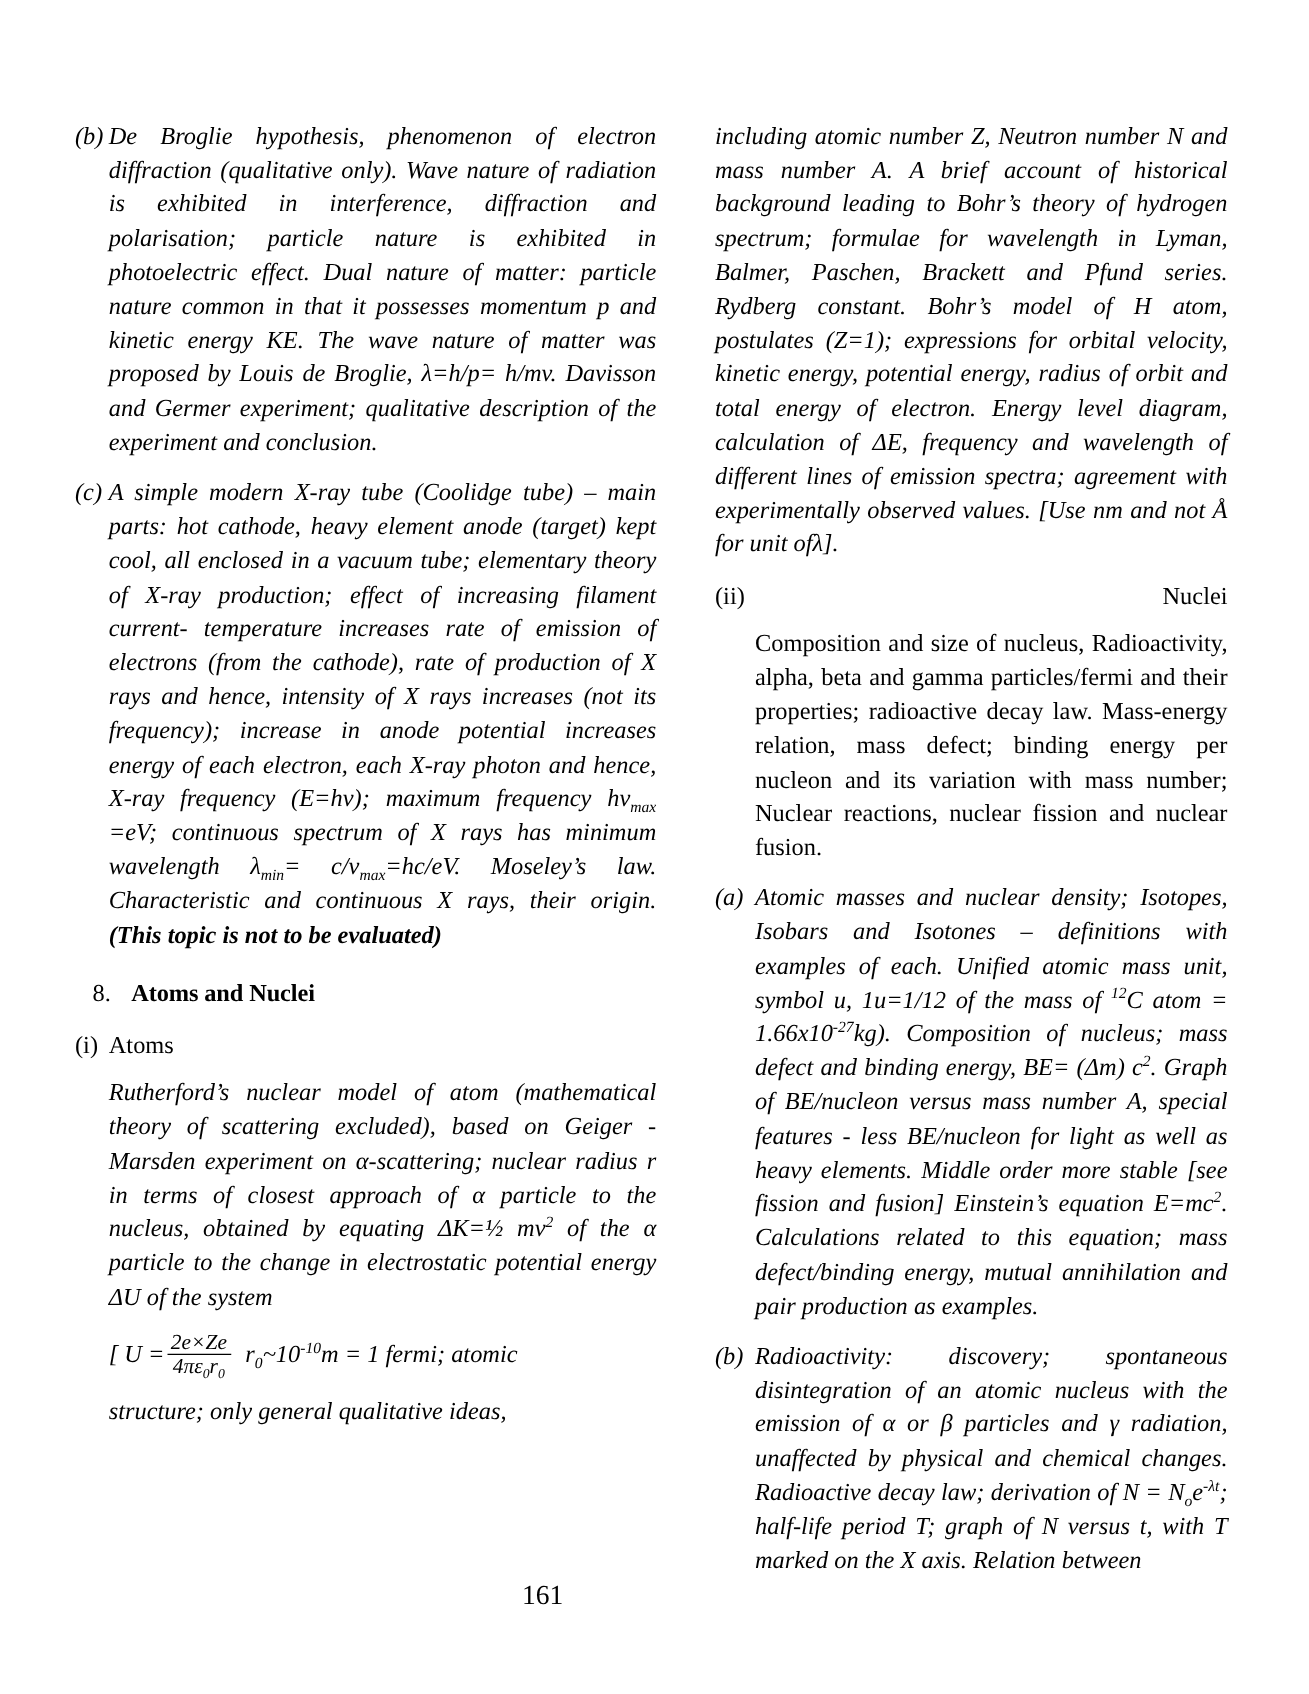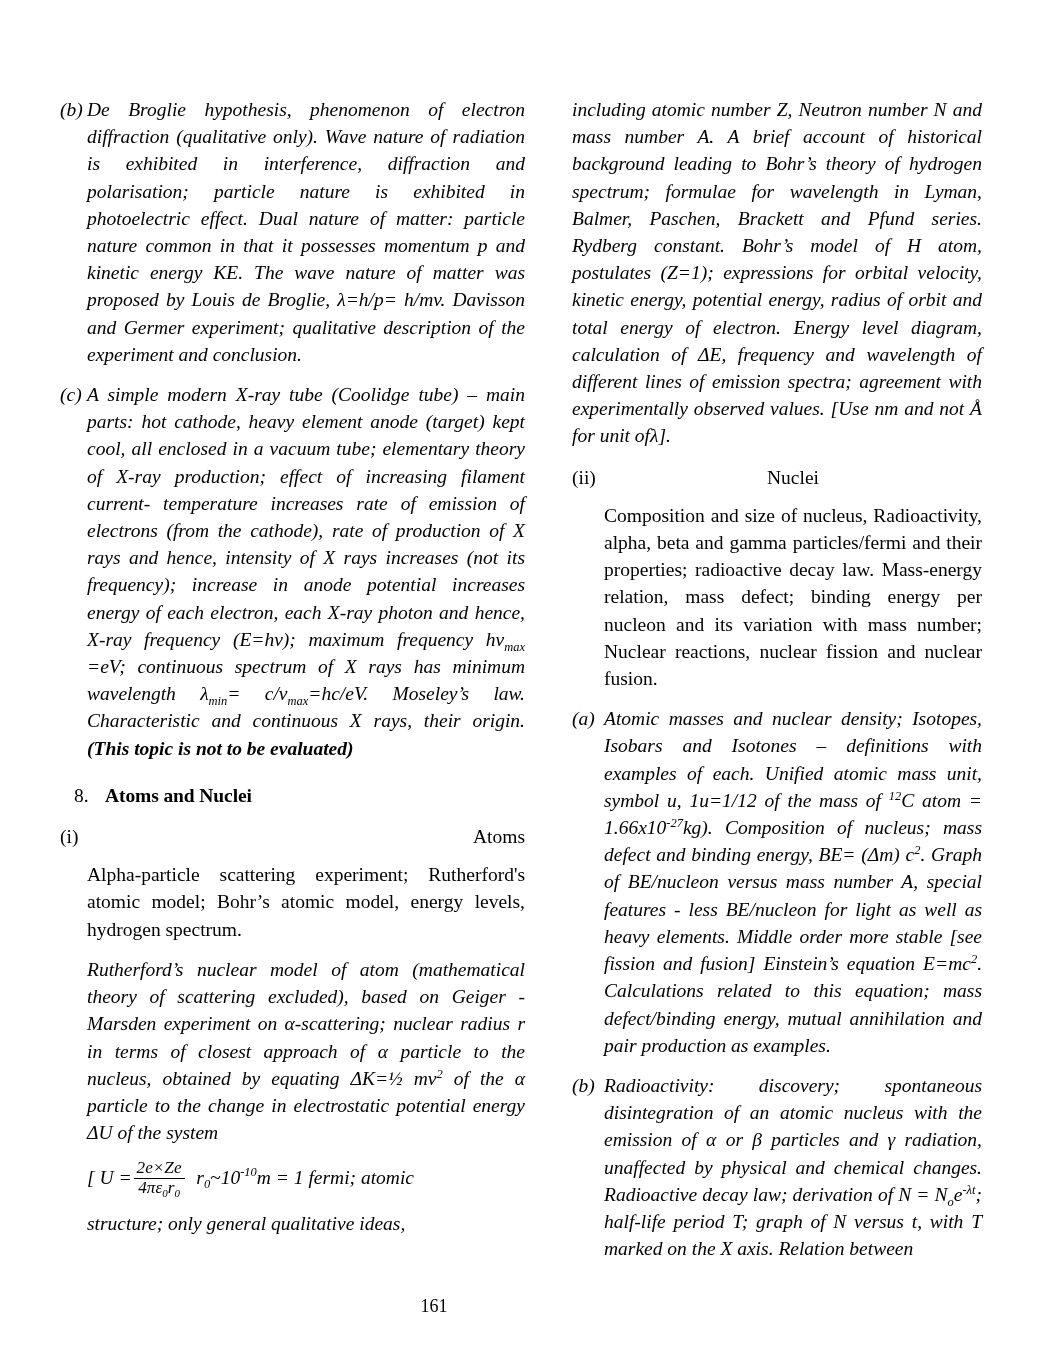--- a/index.html
+++ b/index.html
@@ -109,24 +109,24 @@
   }
   .frac .nu { display: block; padding: 0 3px; }
   .frac .de { display: block; padding: 0 3px; border-top: 1.2px solid #000; font-style: italic; }
 
   .nowrap { white-space: nowrap; }
 
   
   .folio {
     position: absolute;
     left: 0;
-    top: 1296px;
+    top: 1263px;
     width: 868px;
     text-align: center;
-    font-size: 18px;
+    font-size: 22px;
     font-style: normal;
   }
 </style>
 </head>
 <body>
 
 <div class="page">
 
   <div class="col col-left">
 
@@ -143,38 +143,37 @@
     <div class="heading-block">
       <div class="heading-row">
         <span class="num">8.</span>
         <span class="htitle">Atoms and Nuclei</span>
       </div>
     </div>
 
     <div class="item roman txt up" style="margin-bottom:0;">
       <span class="marker">(i)</span>
       <span class="body">
-        <div class="p tight" style="text-align:right;">Atoms</div>
-        <div class="p">Alpha-particle scattering experiment; Rutherford's atomic model; Bohr’s atomic model, energy levels, hydrogen spectrum.</div>
+        <div class="p tight" style="text-align:left;">Atoms</div>
         <div class="p it"><span>Rutherford’s nuclear model of atom (mathematical theory of scattering excluded), based on Geiger - Marsden experiment on α-scattering; nuclear radius r in terms of closest approach of α particle to the nucleus, obtained by equating ΔK=½ mv</span><sup>2</sup><span> of the α particle to the change in electrostatic potential energy ΔU of the system</span></div>
         <div class="p it"><span class="nowrap">[ U =</span><span class="frac"><span class="nu">2e×Ze</span><span class="de"><span>4πε</span><sub>0</sub><span>r</span><sub>0</sub></span></span>&nbsp;&nbsp;<span>r</span><sub>0</sub><span>~10</span><sup>-10</sup><span>m  =  1 fermi; atomic</span></div>
         <div class="p last it">structure; only general qualitative ideas,</div>
       </span>
     </div>
 
   </div>
 
   <div class="col col-right">
 
     <div class="p txt it" style="margin-bottom:14px;">including atomic number Z, Neutron number N and mass number A. A brief account of historical background leading to Bohr’s theory of hydrogen spectrum; formulae for wavelength in Lyman, Balmer, Paschen, Brackett and Pfund series. Rydberg constant.  Bohr’s model of H atom, postulates (Z=1); expressions for orbital velocity, kinetic energy, potential energy, radius of orbit and total energy of electron. Energy level diagram, calculation of ΔE, frequency and wavelength of different lines of emission spectra; agreement with experimentally observed values.  [Use nm and not Å for unit ofλ].</div>
 
     <div class="item txt up">
       <span class="marker">(ii)</span>
       <span class="body">
-        <div class="p tight" style="text-align:center;">Nuclei</div>
+        <div class="p tight" style="text-align:right;">Nuclei</div>
         <div class="p last">Composition and size of nucleus, Radioactivity, alpha, beta and gamma particles/fermi and their properties; radioactive decay law. Mass-energy relation, mass defect; binding energy per nucleon and its variation with mass number; Nuclear reactions, nuclear fission and nuclear fusion.</div>
       </span>
     </div>
 
     <div class="item txt it lvl-a">
       <span class="marker">(a)</span>
       <span class="body"><span>Atomic masses and nuclear density; Isotopes, Isobars and Isotones – definitions with examples of each. Unified atomic mass unit, symbol u, 1u=1/12 of the mass of </span><sup>12</sup><span>C atom = 1.66x10</span><sup>-27</sup><span>kg). Composition of nucleus; mass defect and binding energy, BE= (Δm) c</span><sup>2</sup><span>. Graph of BE/nucleon versus mass number A, special features - less BE/nucleon for light as well as heavy elements.  Middle order more stable [see fission and fusion] Einstein’s equation E=mc</span><sup>2</sup><span>. Calculations related to this equation; mass defect/binding energy, mutual annihilation and pair production as examples.</span></span>
     </div>
 
     <div class="item txt it lvl-a" style="margin-bottom:0;">

